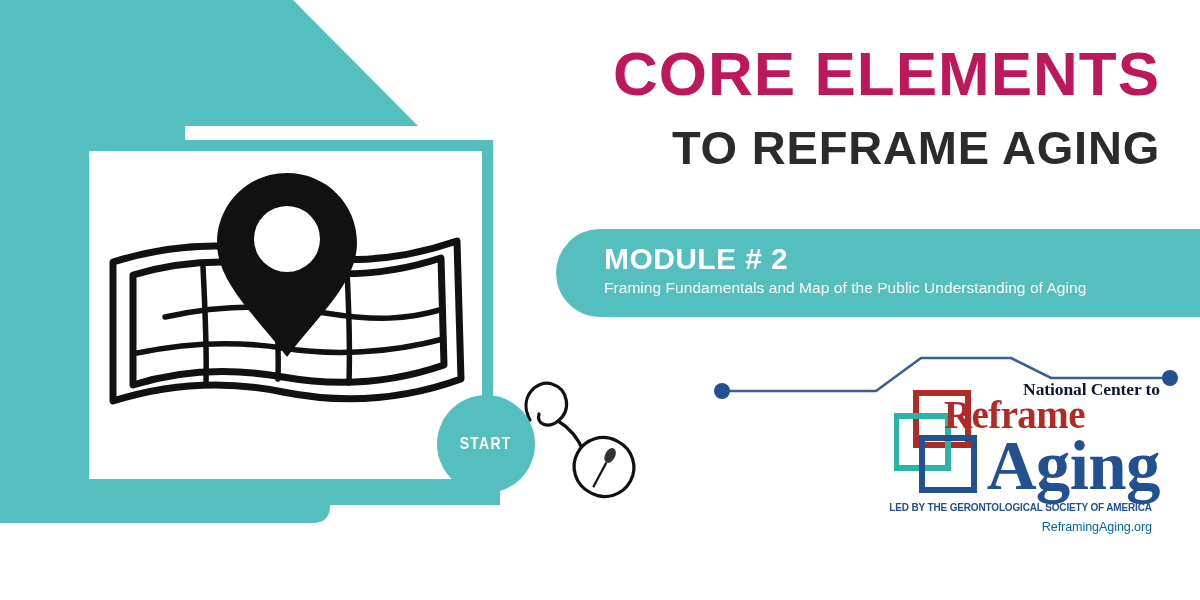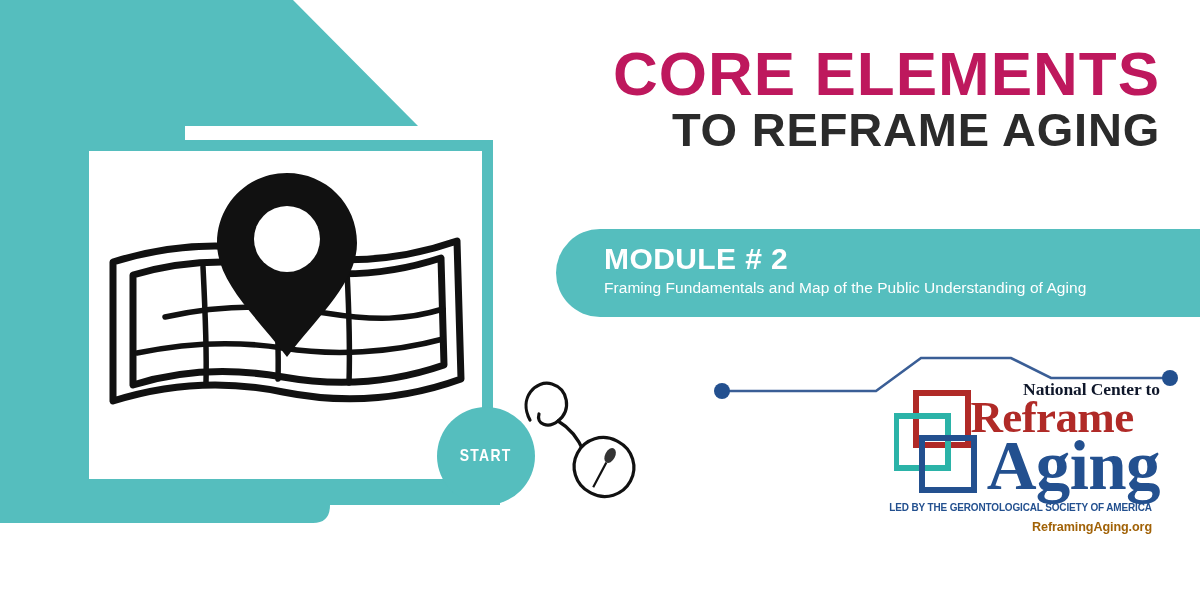--- a/index.html
+++ b/index.html
@@ -22,21 +22,21 @@
     background:#ffffff;
     border:11px solid #55BEBE;
     box-sizing:border-box;
     z-index:3;
   }
   #map-card-inner{position:absolute;left:0;top:0;right:0;bottom:0;background:#fff;}
   #map-illustration{position:absolute;left:18px;top:6px;width:360px;height:310px;}
 
   
   #start-button{
-    position:absolute;left:437px;top:407px;width:98px;height:98px;
+    position:absolute;left:437px;top:395px;width:98px;height:98px;
     border-radius:50%;
     background:#55BEBE;
     display:flex;align-items:center;justify-content:center;
     z-index:6;
     cursor:pointer;
   }
   #start-label{
     color:#ffffff;font-weight:bold;font-size:17px;letter-spacing:1.6px;
     font-family:"Liberation Sans", sans-serif;
     transform:scaleX(0.82);
@@ -45,21 +45,21 @@
 
   
   #headline{position:absolute;left:500px;top:44px;width:660px;text-align:right;}
   #headline-primary{
     color:#be185d;font-size:62px;font-weight:bold;line-height:0.98;
     letter-spacing:1.0px;white-space:nowrap;
     font-family:"Liberation Sans", sans-serif;
   }
   #headline-secondary{
     color:#2B2B2B;font-size:47px;font-weight:bold;line-height:1.05;
-    letter-spacing:0.8px;white-space:nowrap;margin-top:0;
+    letter-spacing:0.8px;white-space:nowrap;margin-top:18px;
     font-family:"Liberation Sans", sans-serif;
   }
 
   #module-banner{
     position:absolute;left:556px;top:229px;width:660px;height:88px;
     background:#55BEBE;
     border-top-left-radius:46px;border-bottom-left-radius:46px;
     z-index:2;
   }
   #module-banner-text{position:absolute;left:48px;top:14px;right:10px;}
@@ -79,38 +79,38 @@
   
   #logo{position:absolute;left:884px;top:378px;width:276px;height:166px;z-index:4;}
   #logo-squares{position:absolute;left:10px;top:12px;width:112px;height:104px;}
   #logo-wordmark{position:absolute;left:0;top:0;width:276px;height:128px;}
   #logo-ncto{
     position:absolute;left:64px;top:1px;width:212px;text-align:right;
     color:#0f172a;font-size:17.5px;font-weight:bold;letter-spacing:-0.1px;
     font-family:"Liberation Serif", serif;white-space:nowrap;
   }
   #logo-reframe{
-    position:absolute;left:60px;top:17px;width:216px;text-align:center;
-    color:#B02A27;font-size:45px;font-weight:bold;letter-spacing:-0.6px;
+    position:absolute;left:60px;top:17px;width:216px;text-align:left;
+    color:#B02A27;font-size:39px;font-weight:bold;letter-spacing:-0.6px;
     line-height:1;font-family:"Liberation Serif", serif;white-space:nowrap;
   }
   #logo-aging{
     position:absolute;left:60px;top:54px;width:216px;text-align:right;
     color:#23508F;font-size:69px;font-weight:bold;letter-spacing:-0.6px;
     line-height:1;font-family:"Liberation Serif", serif;white-space:nowrap;
   }
   #logo-tagline{
     position:absolute;left:0px;top:124px;width:268px;text-align:center;
     color:#23508F;font-size:10.4px;font-weight:bold;letter-spacing:-0.15px;
     font-family:"Liberation Sans", sans-serif;white-space:nowrap;
     transform:scaleX(0.96);transform-origin:center;
   }
   #logo-url{
     position:absolute;left:0px;top:142px;width:268px;text-align:right;
-    color:#a16207;font-size:12.6px;font-weight:bold;letter-spacing:-0.1px;
+    color:#0369a1;font-size:12.6px;font-weight:normal;letter-spacing:-0.1px;
     font-family:"Liberation Sans", sans-serif;white-space:nowrap;
   }
 </style>
 </head>
 <body>
 
 <div id="stage">
 
   <div id="art-zone">
 

